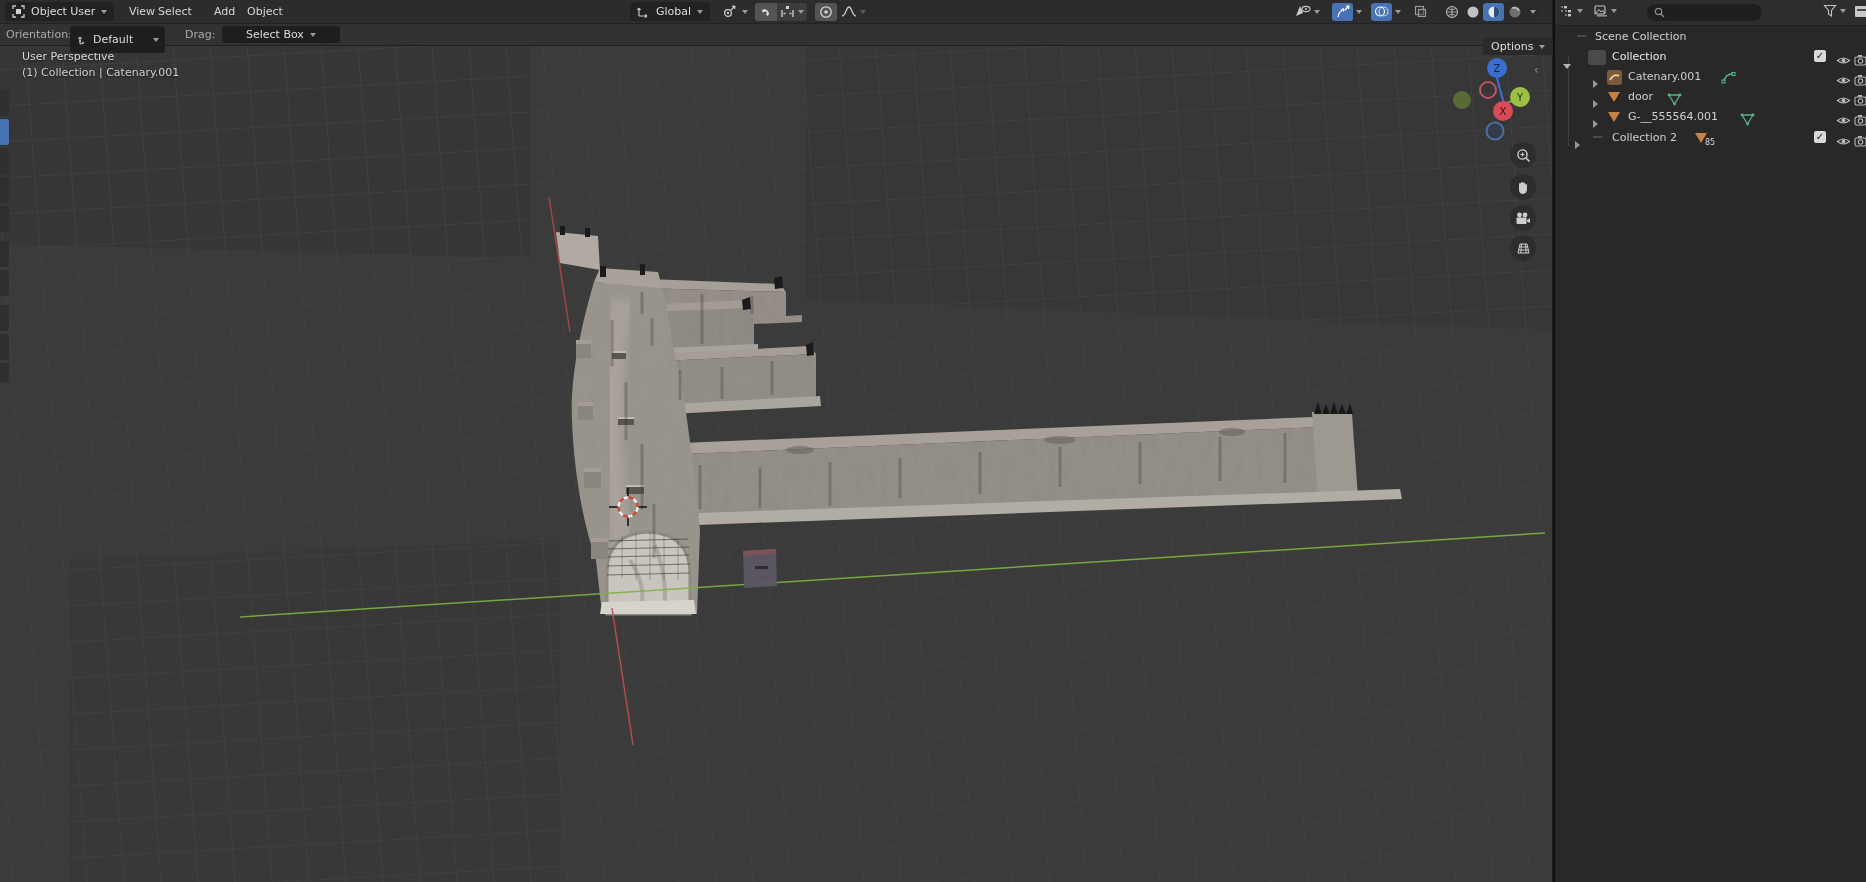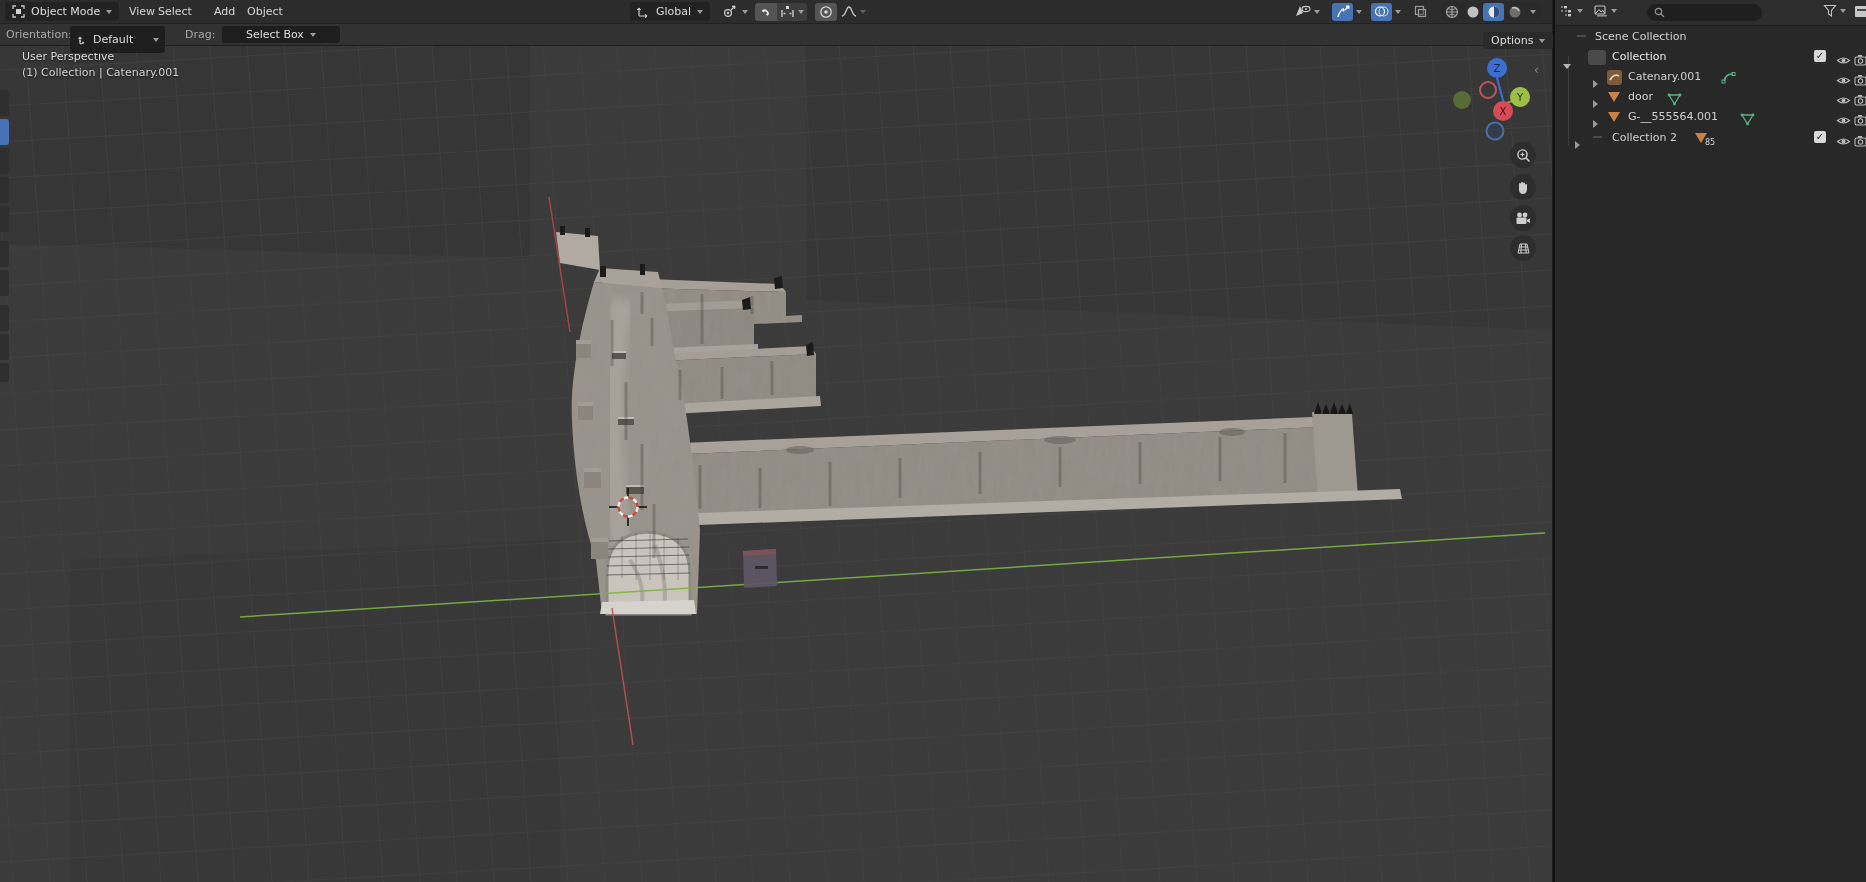--- a/index.html
+++ b/index.html
@@ -272,21 +272,21 @@
     <div class="txt" style="font-size:11px;color:#dadada;text-shadow:0 1px 2px rgba(0,0,0,.6);">User Perspective</div>
     <div class="txt" style="font-size:11px;color:#d0d0d0;margin-top:3px;text-shadow:0 1px 2px rgba(0,0,0,.6);">(1) Collection | Catenary.001</div>
   </div>
 
   <div id="vh1" class="abs">
     <div class="abs dd" style="left:5px;top:2px;height:19px;padding:0 7px;background:#222;gap:6px;">
       <svg width="13" height="13" viewBox="0 0 13 13">
         <path d="M1,4 V1 H4 M9,1 H12 V4 M12,9 V12 H9 M4,12 H1 V9" stroke="#c9c9c9" stroke-width="1.3" fill="none"></path>
         <rect x="4" y="4" width="5" height="5" fill="#d2d2d2"></rect>
       </svg>
-      <span>Object Mode</span>
+      <span>Object User</span>
       <span class="chev"></span>
     </div>
     <span class="abs menu" style="left:125px;">View</span>
     <span class="abs menu" style="left:154px;">Select</span>
     <span class="abs menu" style="left:210px;">Add</span>
     <span class="abs menu" style="left:243px;">Object</span>
 
     <div class="abs" style="left:630px;top:2px;height:19px;display:flex;align-items:center;">
       <div class="dd" style="height:19px;padding:0 7px;background:#222;gap:6px;">
         <svg width="13" height="13" viewBox="0 0 13 13">
@@ -395,21 +395,21 @@
         <circle cx="4" cy="7" r="1" fill="#bdbdbd"></circle>
       </svg>
       <span>Default</span>
       <span class="chev" style="margin-left:auto;"></span>
     </div>
     <span class="abs txt dim" style="left:185px;top:4px;">Drag:</span>
     <div class="abs dd" style="left:222px;top:2px;height:17px;padding:0 24px;gap:6px;">
       <span>Select Box</span>
       <span class="chev"></span>
     </div>
-    <div class="abs dd" style="left:1483px;top:8px;height:17px;padding:0 8px;gap:6px;background:#2a2a2a;">
+    <div class="abs dd" style="left:1483px;top:14px;height:17px;padding:0 8px;gap:6px;background:#2a2a2a;">
       <span>Options</span>
       <span class="chev"></span>
     </div>
   </div>
 
   <div class="abs" style="left:1446px;top:52px;width:106px;height:100px;">
     <svg width="106" height="100" viewBox="0 0 106 100">
       <line x1="51" y1="26" x2="58" y2="52" stroke="#3a6fd0" stroke-width="2.2"></line>
       <line x1="72" y1="47" x2="58" y2="52" stroke="#76a93e" stroke-width="2.2"></line>
       <circle cx="16" cy="48" r="9" fill="#5e7335" opacity="0.85"></circle>

